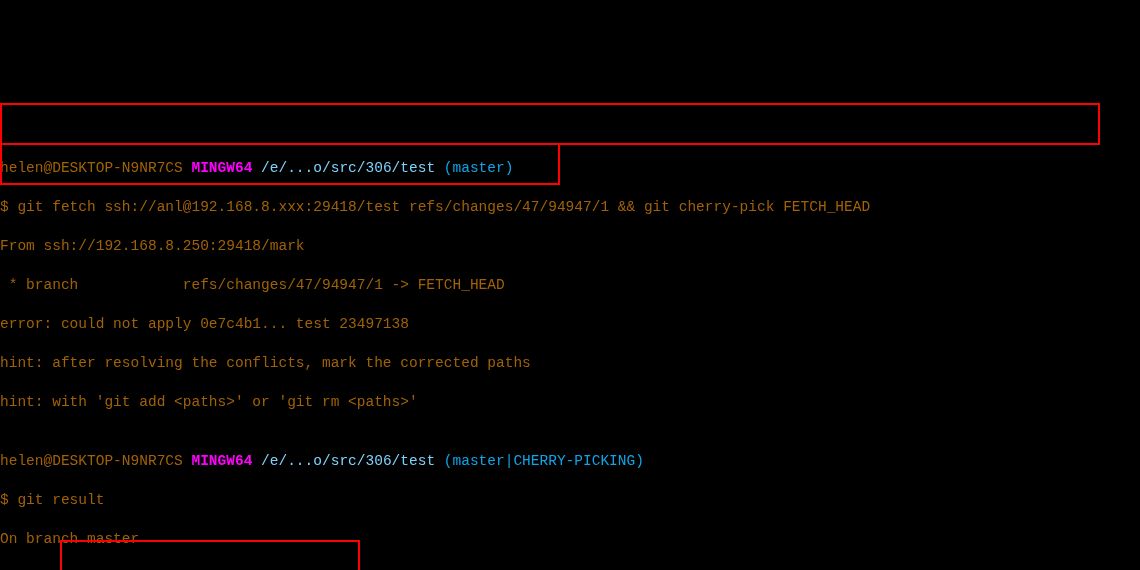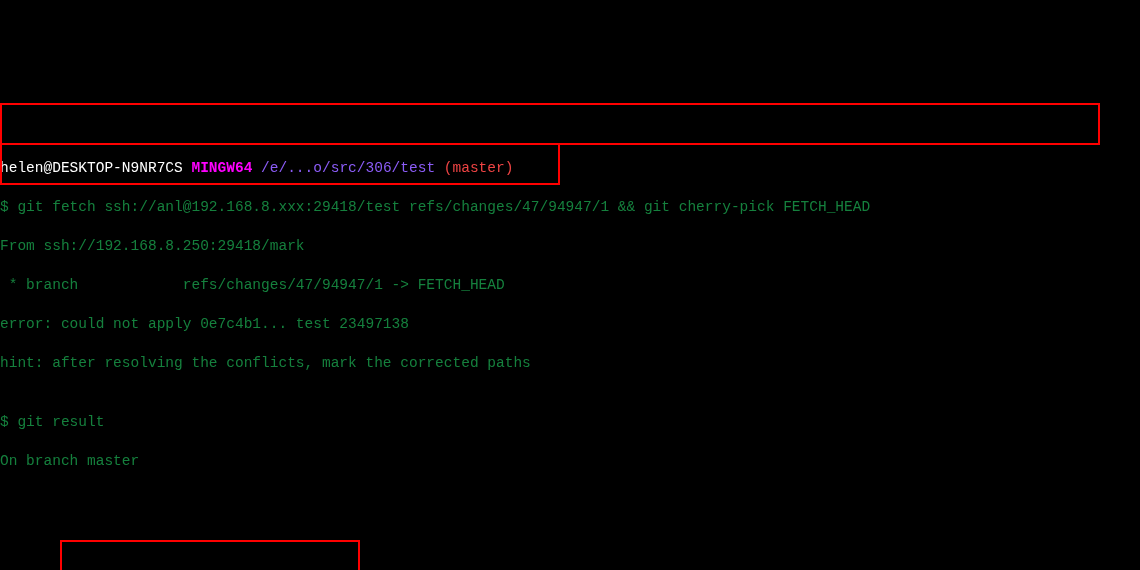--- a/index.html
+++ b/index.html
@@ -15,25 +15,25 @@
       color: #fff;
       width: 1140px;
       height: 570px;
       overflow: hidden;
       padding: 2px 0;
       white-space: pre;
     }
     .line {
       display: block;
     }
-    .green { color: #ffffff; margin-top: 24px; }
+    .green { color: #a16207; margin-top: 24px; }
     .magenta { color: #ff00ff; font-weight: bold; }
-    .yellow { color: #8b5cf6; }
-    .cyan { color: #ef4444; }
-    .white { color: #15803d; }
+    .yellow { color: #7dd3fc; }
+    .cyan { color: #0ea5e9; }
+    .white { color: #a16207; }
     .redbox1 {
       position: absolute;
       border: 2px solid #ff0000;
       top: 23px;
       left: 0;
       width: 1100px;
       height: 42px;
       pointer-events: none;
     }
     .redbox2 {
@@ -66,21 +66,23 @@
 <div class="terminal">
 <div class="redbox1"></div>
 <div class="redbox2"></div>
 <div class="redbox3"></div>
 <span class="line"><span class="green">helen@DESKTOP-N9NR7CS</span><span class="magenta"> MINGW64 </span><span class="yellow">/e/...o/src/306/test</span><span class="cyan"> (master)</span></span>
 <span class="line white">$ git fetch ssh://anl@192.168.8.xxx:29418/test refs/changes/47/94947/1 &amp;&amp; git cherry-pick FETCH_HEAD</span>
 <span class="line white">From ssh://192.168.8.250:29418/mark</span>
 <span class="line white"> * branch            refs/changes/47/94947/1 -&gt; FETCH_HEAD</span>
 <span class="line white">error: could not apply 0e7c4b1... test 23497138</span>
 <span class="line white">hint: after resolving the conflicts, mark the corrected paths</span>
+<span class="line white">hint: with 'git add &lt;paths&gt;' or 'git rm &lt;paths&gt;'</span>
 <span class="line"></span>
+<span class="line"><span class="green">helen@DESKTOP-N9NR7CS</span><span class="magenta"> MINGW64 </span><span class="yellow">/e/...o/src/306/test</span><span class="cyan"> (master|CHERRY-PICKING)</span></span>
 <span class="line white">$ git result</span>
 <span class="line white">On branch master</span>
 
 
 <span class="line"></span>
 
 
 
 <span class="line"></span>
 

